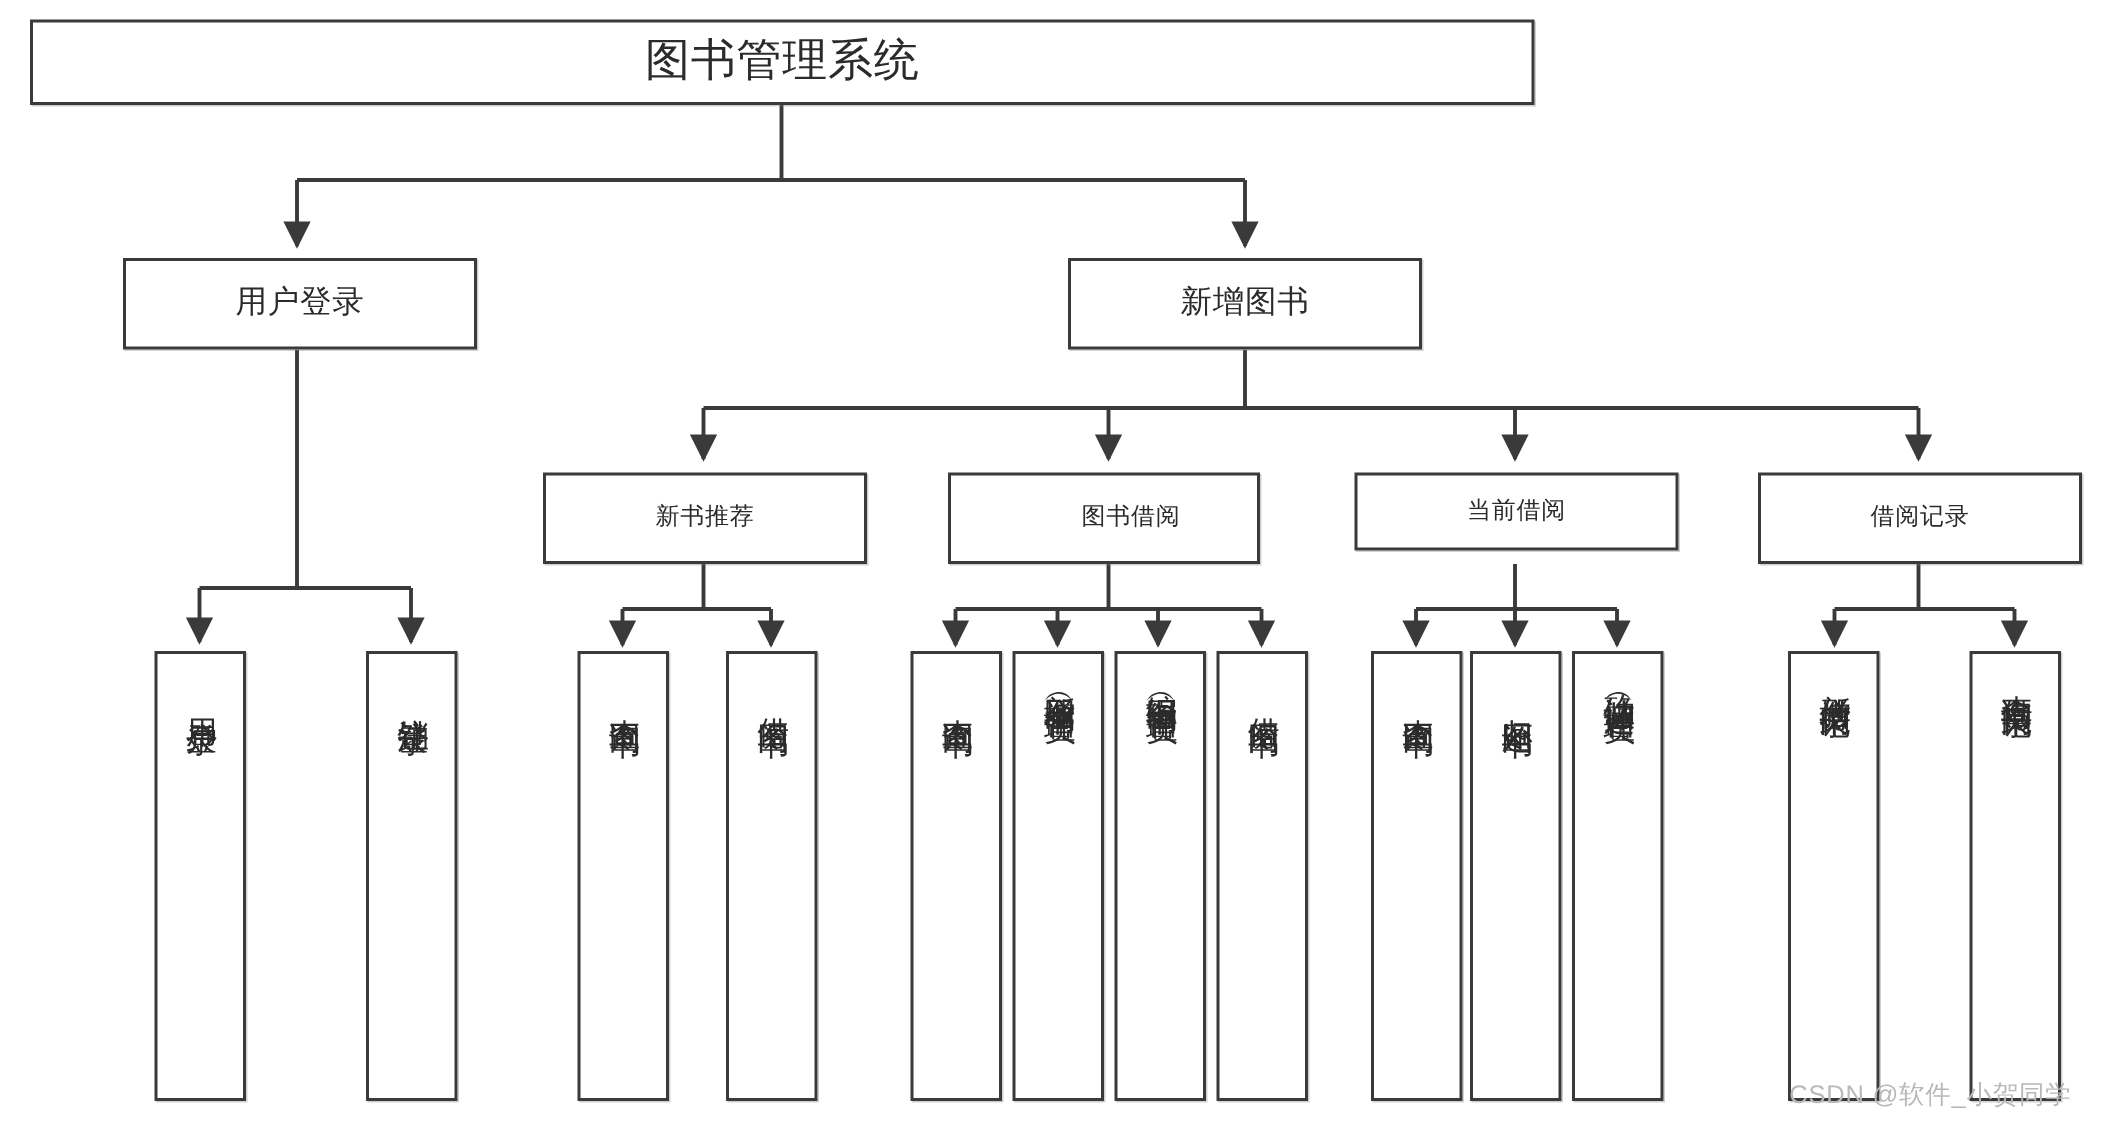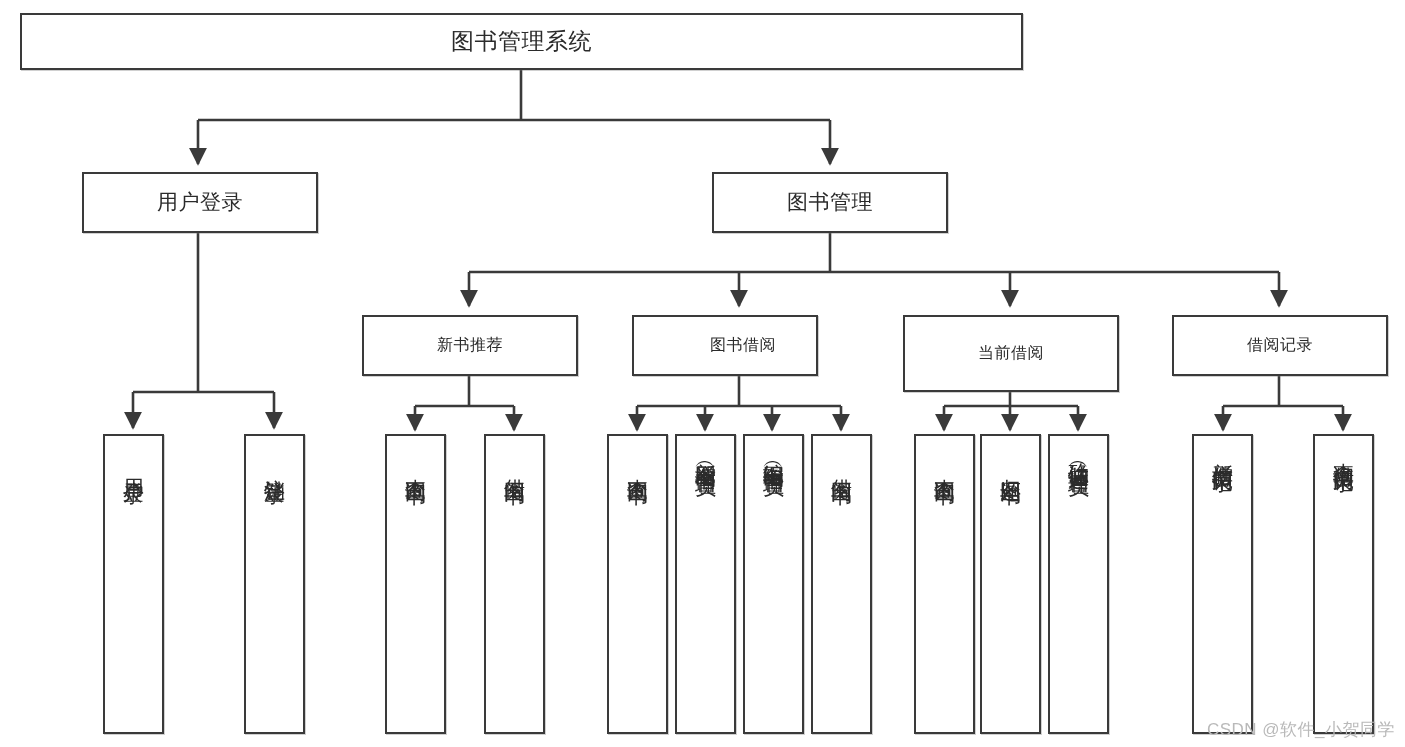--- a/index.html
+++ b/index.html
@@ -36,21 +36,21 @@
     justify-content: center;
     color: #2b2b2b;
     box-shadow: 1px 1px 0 rgba(120,120,120,0.35);
   }
   .node .label {
     text-align: center;
     line-height: 1.16;
     letter-spacing: 0.5px;
   }
   
-  .node.h-root .label { font-size: 23px; }
+  .node.h-root .label { font-size: 30px; font-family: Liberation Serif, serif; }
   .node.h-lvl1 .label { font-size: 21px; }
   .node.h-lvl2 .label { font-size: 16px; }
 
   
   .node.v-leaf {
     align-items: flex-start;
     justify-content: center;
     padding-top: 26px;
   }
   .node.v-leaf .label {
@@ -58,21 +58,21 @@
     text-orientation: upright;
     font-size: 21px;
     line-height: 1.05;
     letter-spacing: 2px;
     white-space: nowrap;
   }
   .node.v-leaf.tall-text { padding-top: 10px; }
 
   #watermark {
     position: absolute;
-    right: 10px;
+    right: 24px;
     bottom: 6px;
     font-size: 17px;
     color: #b9b9b9;
     letter-spacing: 0.5px;
     white-space: nowrap;
     user-select: none;
   }
 </style>
 </head>
 <body>
@@ -133,32 +133,32 @@
 
   <div class="node h-root" style="left:20px; top:13px; width:1003px; height:57px;">
     <span class="label">图书管理系统</span>
   </div>
 
   <div class="node h-lvl1" style="left:82px; top:172px; width:236px; height:61px;">
     <span class="label">用户登录</span>
   </div>
 
   <div class="node h-lvl1" style="left:712px; top:172px; width:236px; height:61px;">
-    <span class="label">图书管理</span>
+    <span class="label">新增图书</span>
   </div>
 
   <div class="node h-lvl2" style="left:362px; top:315px; width:216px; height:61px;">
     <span class="label">新书推荐</span>
   </div>
 
-  <div class="node h-lvl2" style="left:632px; top:315px; width:186px; height:61px;padding-left:36px;">
+  <div class="node h-lvl2" style="left:632px; top:315px; width:208px; height:61px;padding-left:36px;">
     <span class="label">图书借阅</span>
   </div>
 
-  <div class="node h-lvl2" style="left:903px; top:315px; width:216px; height:77px;font-family:Liberation Serif, serif;">
+  <div class="node h-lvl2" style="left:903px; top:315px; width:216px; height:52px;font-family:Liberation Serif, serif;">
     <span class="label">当前借阅</span>
   </div>
 
   <div class="node h-lvl2" style="left:1172px; top:315px; width:216px; height:61px;align-items:center;">
     <span class="label">借阅记录</span>
   </div>
 
   <div class="node v-leaf" style="left:103px; top:434px; width:61px; height:300px;">
     <span class="label">用户登录</span>
   </div>

